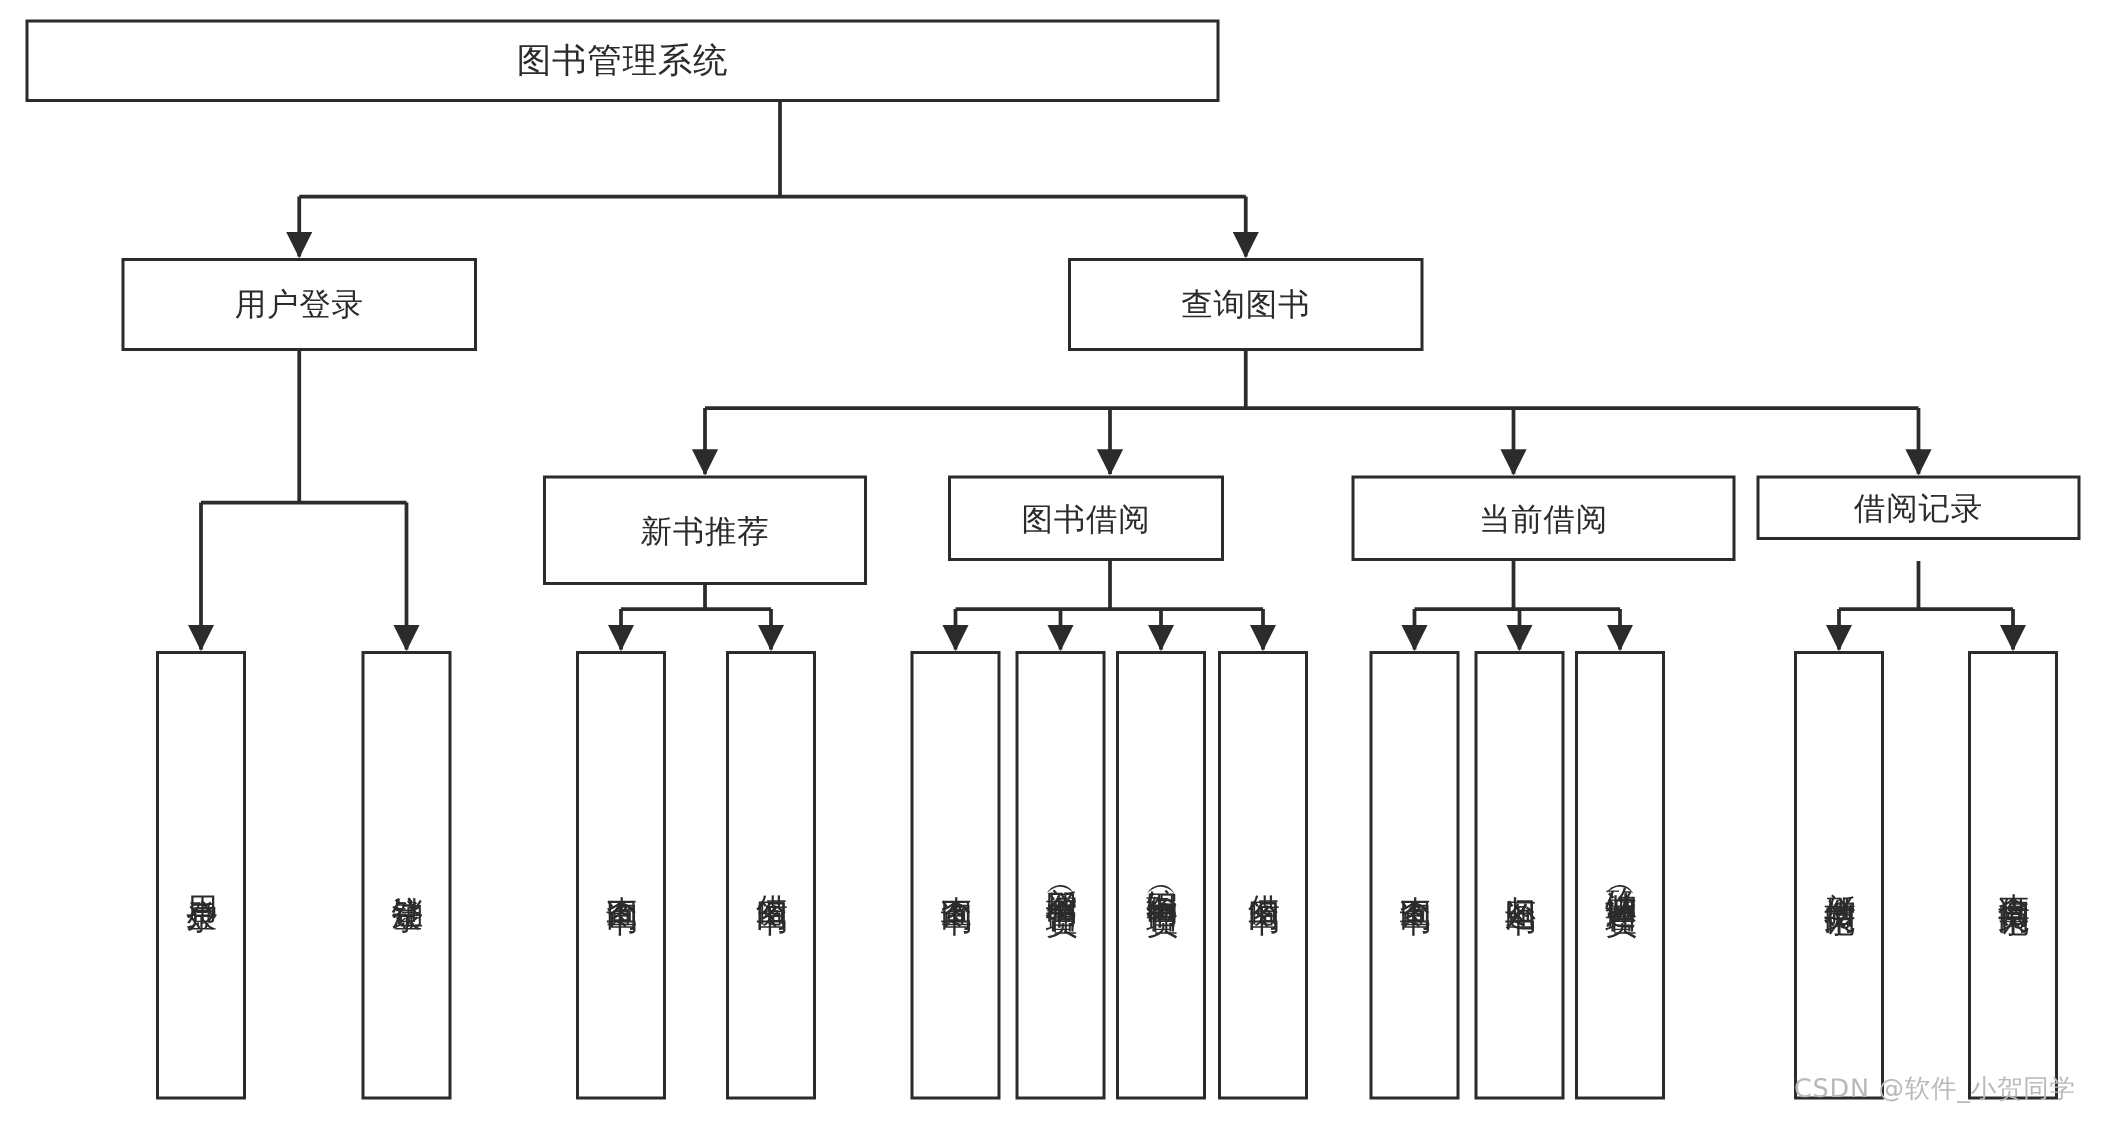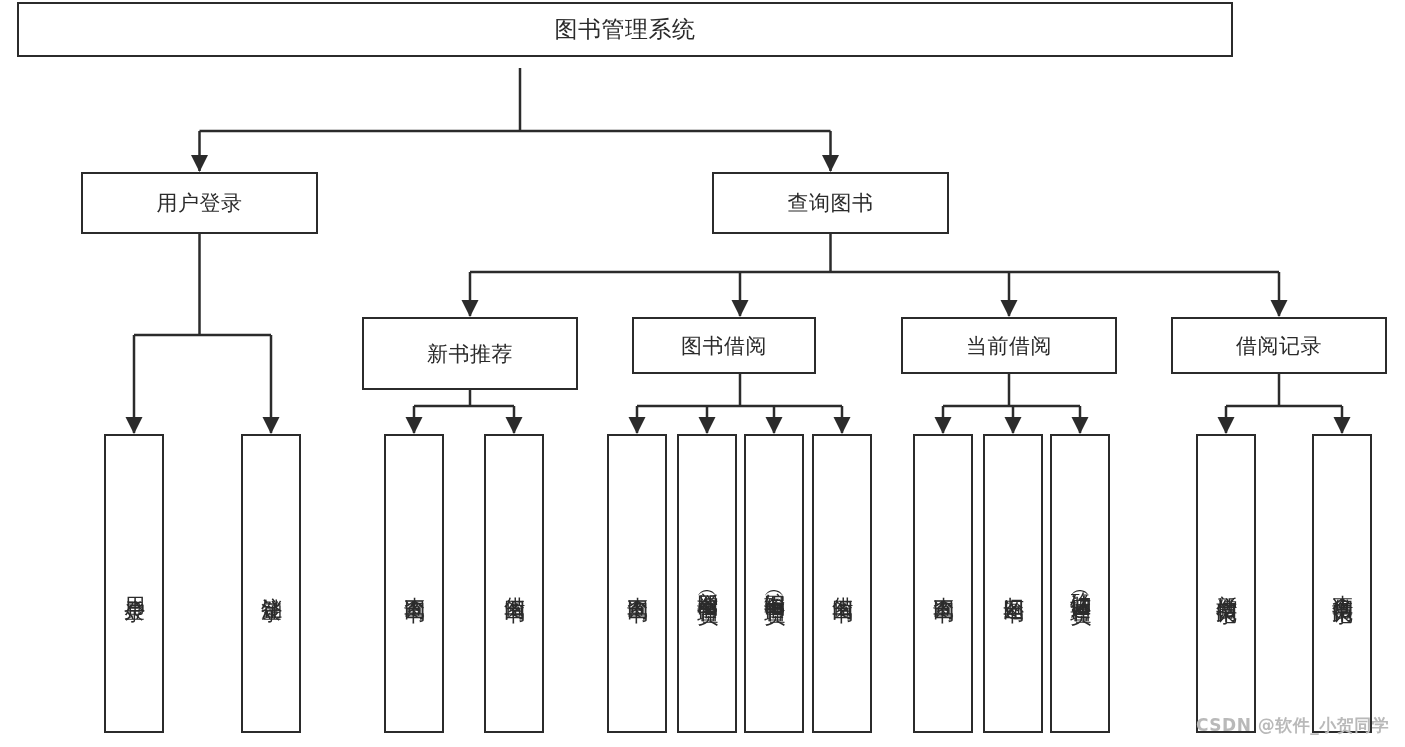--- a/index.html
+++ b/index.html
@@ -111,39 +111,39 @@
         <path d="M 1013 406 L 1013 433" stroke="#2b2b2b" stroke-width="2.5" fill="none" marker-end="url(#arrow)"></path>
         <path d="M 1080 406 L 1080 433" stroke="#2b2b2b" stroke-width="2.5" fill="none" marker-end="url(#arrow)"></path>
         <path d="M 1279 374 L 1279 406" stroke="#2b2b2b" stroke-width="2.5" fill="none"></path>
         <path d="M 1226 406 L 1342 406" stroke="#2b2b2b" stroke-width="2.5" fill="none"></path>
         <path d="M 1226 406 L 1226 433" stroke="#2b2b2b" stroke-width="2.5" fill="none" marker-end="url(#arrow)"></path>
         <path d="M 1342 406 L 1342 433" stroke="#2b2b2b" stroke-width="2.5" fill="none" marker-end="url(#arrow)"></path>
       </g>
   </svg>
 
   <div id="nodes">
-      <div class="node horizontal" style="left: 17px; top: 2px; width: 1216px; height: 55px; border-color: rgb(43, 43, 43); background: rgb(255, 255, 255); color: rgb(43, 43, 43);">
+      <div class="node horizontal" style="left: 17px; top: 13px; width: 796px; height: 55px; border-color: rgb(43, 43, 43); background: rgb(255, 255, 255); color: rgb(43, 43, 43);">
         <span class="label t-root">图书管理系统</span>
       </div>
       <div class="node horizontal" style="left: 81px; top: 172px; width: 237px; height: 62px; border-color: rgb(43, 43, 43); background: rgb(255, 255, 255); color: rgb(43, 43, 43);">
         <span class="label t-l2">用户登录</span>
       </div>
       <div class="node horizontal" style="left: 712px; top: 172px; width: 237px; height: 62px; border-color: rgb(43, 43, 43); background: rgb(255, 255, 255); color: rgb(43, 43, 43);">
         <span class="label t-l2">查询图书</span>
       </div>
       <div class="node horizontal" style="left: 362px; top: 317px; width: 216px; height: 73px; border-color: rgb(43, 43, 43); background: rgb(255, 255, 255); color: rgb(43, 43, 43);">
         <span class="label t-l3">新书推荐</span>
       </div>
       <div class="node horizontal" style="left: 632px; top: 317px; width: 184px; height: 57px; border-color: rgb(43, 43, 43); background: rgb(255, 255, 255); color: rgb(43, 43, 43);">
         <span class="label t-l3">图书借阅</span>
       </div>
-      <div class="node horizontal" style="left: 901px; top: 317px; width: 216px; height: 57px; border-color: rgb(43, 43, 43); background: rgb(255, 255, 255); color: rgb(43, 43, 43);">
+      <div class="node horizontal" style="left: 901px; top: 317px; width: 256px; height: 57px; border-color: rgb(43, 43, 43); background: rgb(255, 255, 255); color: rgb(43, 43, 43);">
         <span class="label t-l3">当前借阅</span>
       </div>
-      <div class="node horizontal" style="left: 1171px; top: 317px; width: 216px; height: 57px; border-color: rgb(43, 43, 43); background: rgb(255, 255, 255); color: rgb(43, 43, 43);">
+      <div class="node horizontal" style="left: 1171px; top: 317px; width: 216px; height: 43px; border-color: rgb(43, 43, 43); background: rgb(255, 255, 255); color: rgb(43, 43, 43);">
         <span class="label t-l3">借阅记录</span>
       </div>
       <div class="node vertical" style="left: 104px; top: 434px; width: 60px; height: 299px; border-color: rgb(43, 43, 43); background: rgb(255, 255, 255); color: rgb(43, 43, 43);">
         <span class="label t-leaf">用户登录</span>
       </div>
       <div class="node vertical" style="left: 241px; top: 434px; width: 60px; height: 299px; border-color: rgb(43, 43, 43); background: rgb(255, 255, 255); color: rgb(43, 43, 43);">
         <span class="label t-leaf">注销登录</span>
       </div>
       <div class="node vertical" style="left: 384px; top: 434px; width: 60px; height: 299px; border-color: rgb(43, 43, 43); background: rgb(255, 255, 255); color: rgb(43, 43, 43);">
         <span class="label t-leaf">查询图书</span>
@@ -173,14 +173,14 @@
         <span class="label t-leaf">确认归还（管理员）</span>
       </div>
       <div class="node vertical" style="left: 1196px; top: 434px; width: 60px; height: 299px; border-color: rgb(43, 43, 43); background: rgb(255, 255, 255); color: rgb(43, 43, 43);">
         <span class="label t-leaf">新增借阅记录</span>
       </div>
       <div class="node vertical" style="left: 1312px; top: 434px; width: 60px; height: 299px; border-color: rgb(43, 43, 43); background: rgb(255, 255, 255); color: rgb(43, 43, 43);">
         <span class="label t-leaf">查询借阅记录</span>
       </div>
     </div>
 
-  <div class="watermark" style="left:1196px; top:714px;font-weight:bold;">CSDN @软件_小贺同学</div>
+  <div class="watermark" style="left:1196px; top:714px;">CSDN @软件_小贺同学</div>
 </div>
 
 </body></html>

